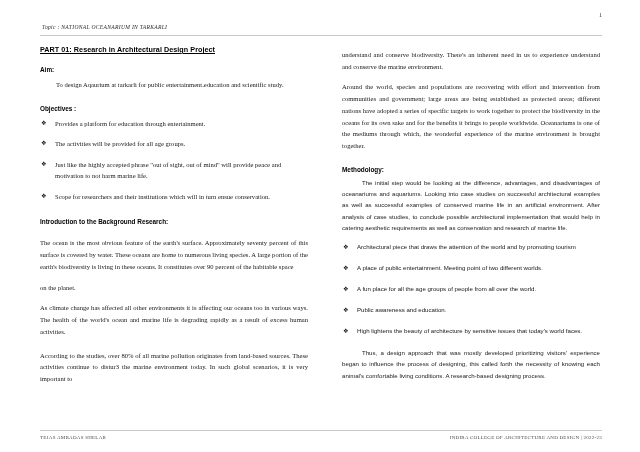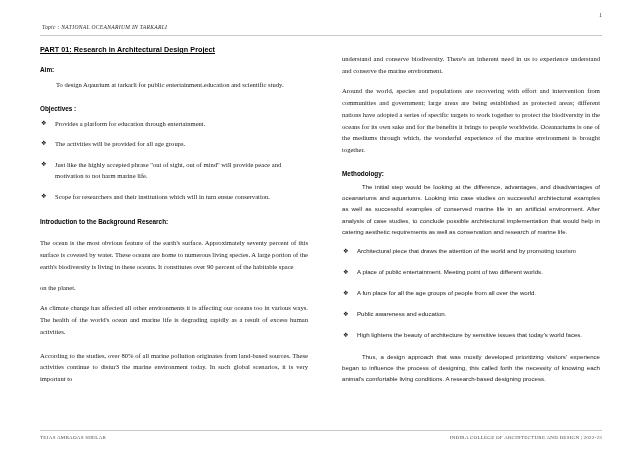--- a/index.html
+++ b/index.html
@@ -43,21 +43,21 @@
   .header-rule {
     margin-top: 5px;
     border-top: 0.6px solid #c9c9c9;
     width: 100%;
   }
 
   
   .columns {
     display: flex;
     margin-top: 9px;
-    align-items: flex-end;
+    align-items: center;
   }
   .col-left {
     width: 268px;
     padding-right: 0px;
   }
   .col-gap { width: 34px; flex: 0 0 34px; }
   .col-right {
     width: 258px;
   }
 

